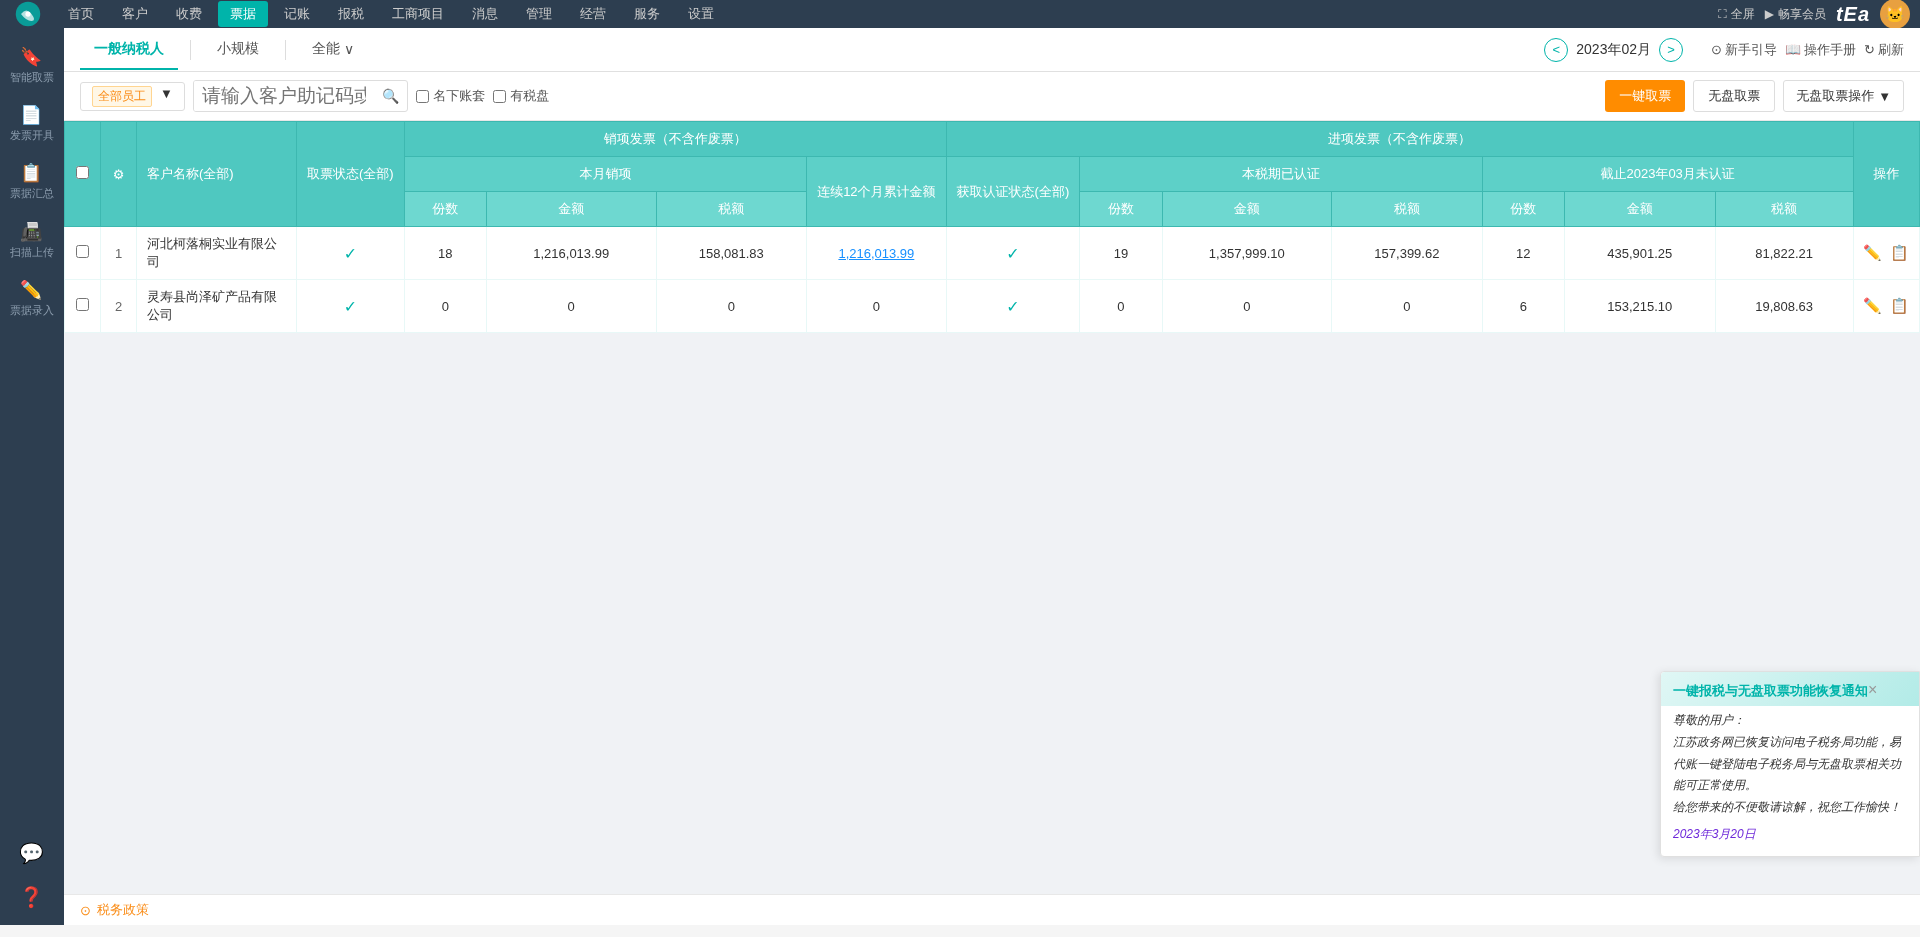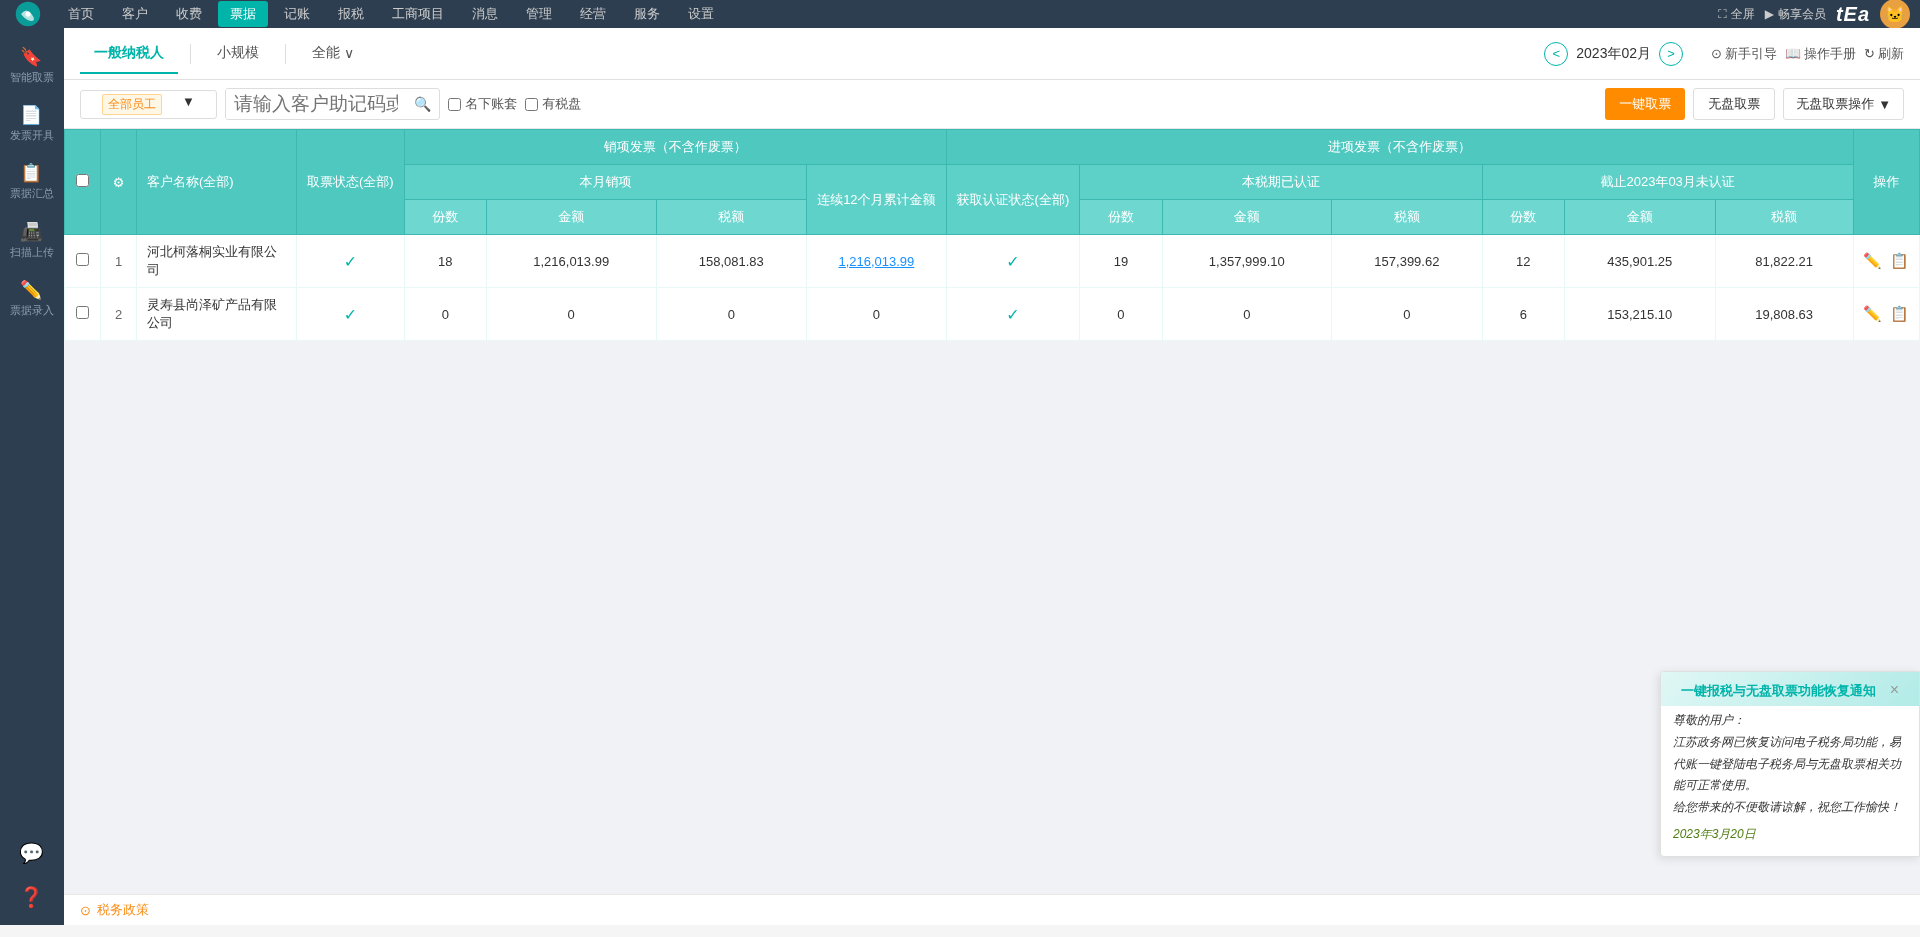--- a/index.html
+++ b/index.html
@@ -100,21 +100,21 @@
       flex-direction: column;
     }
 
     
     .tab-bar {
       background: #fff;
       border-bottom: 1px solid #e0e0e0;
       display: flex;
       align-items: center;
       padding: 0 16px;
-      height: 52px;
+      height: 44px;
       gap: 8px;
     }
     .tab {
       padding: 10px 14px;
       cursor: pointer;
       font-size: 14px;
       color: #555;
       border-bottom: 2px solid transparent;
       display: flex; align-items: center; gap: 4px;
     }
@@ -148,22 +148,22 @@
     
     .toolbar {
       background: #fff;
       padding: 8px 16px;
       display: flex;
       align-items: center;
       gap: 8px;
       border-bottom: 1px solid #e8e8e8;
     }
     .employee-select {
-      display: flex; align-items: flex-start; gap: 20px;
-      border: 1px solid #ddd; border-radius: 3px; padding: 3px 21px;
+      display: flex; align-items: flex-start; gap: 8px;
+      border: 1px solid #ddd; border-radius: 3px; padding: 3px 11px;
       background: #fff; cursor: pointer; font-size: 13px;
     }
     .employee-select .tag {
       background: #fff7e6; color: #fa8c16; border: 1px solid #ffd591;
       border-radius: 2px; padding: 1px 5px; font-size: 12px;
     }
     .search-box {
       display: flex; align-items: center;
       border: 1px solid #ddd; border-radius: 3px; overflow: hidden;
     }
@@ -251,30 +251,29 @@
       background: #fff;
       border: 1px solid #e0e0e0;
       border-radius: 4px 0 0 4px;
       box-shadow: -2px 2px 10px rgba(0,0,0,0.1);
       font-size: 12px;
       color: #333;
       z-index: 100;
     }
     .notification-header {
       background: linear-gradient(135deg, #e0f7f5, #b2ebe7);
-      padding: 10px 20px 6px;
-      display: flex;
-      justify-content: space-between;
+      padding: 10px 12px 6px;
+      display: flex;
       align-items: flex-start;
       border-radius: 4px 0 0 0;
     }
     .notification-header .title { font-size: 13px; font-weight: bold; color: #00b4aa; }
     .notification-close { cursor: pointer; color: #999; font-size: 16px; line-height: 1; }
     .notification-body { padding: 4px 12px 10px; line-height: 1.8; font-size: 12px; font-style: italic; }
-    .notification-body .date { color: #4d7c0f; margin-top: 6px; }
+    .notification-body .date { color: #6d28d9; margin-top: 6px; }
 
     
     .bottom-bar {
       background: #fff;
       border-top: 1px solid #e8e8e8;
       padding: 6px 16px;
       display: flex;
       align-items: center;
       gap: 6px;
       font-size: 13px;

